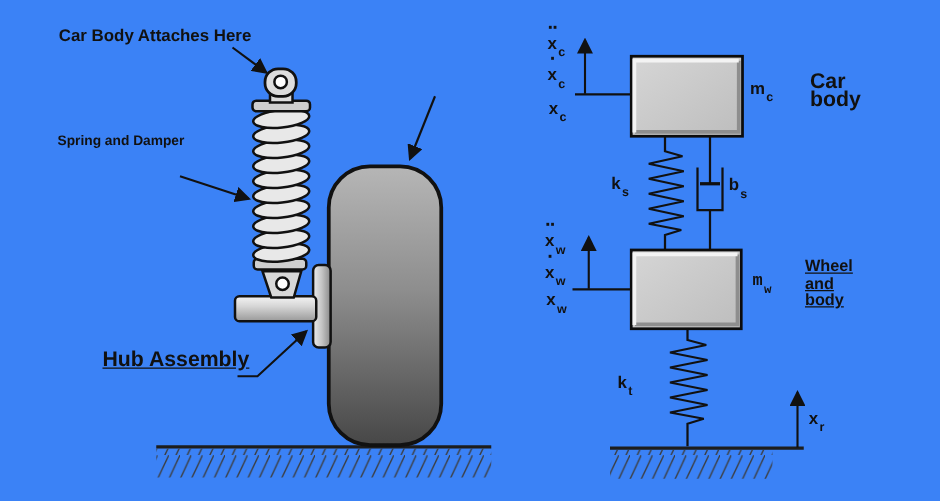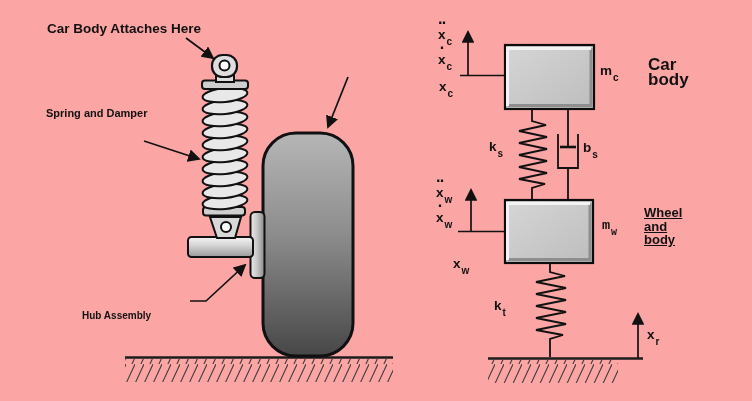--- a/index.html
+++ b/index.html
@@ -1,19 +1,19 @@
 <!DOCTYPE html>
 <html><head>
 <meta charset="utf-8">
 <style>
   html,body{margin:0;padding:0;background:#ffffff;}
   #stage{
     position:relative;
     width:752px;height:401px;
-    background:#fca5a5;
+    background:#3b82f6;
     font-family:"Liberation Sans","DejaVu Sans",sans-serif;
     overflow:hidden;
   }
   #art{position:absolute;left:0;top:0;}
   .lbl{
     position:absolute;
     font-weight:bold;
     font-size:13px;
     color:#111;
     white-space:nowrap;
@@ -160,29 +160,29 @@
       <line x1="471" y1="231" x2="471" y2="190" marker-end="url(#ah)"></line>
       <line x1="638" y1="358" x2="638" y2="314" marker-end="url(#ah)"></line>
     </g>
   </svg>
 
   <div class="lbl" style="left:47px;top:21px;font-size:13.5px;">Car Body Attaches Here</div>
 
   <div class="lbl" style="left:46px;top:106px;font-size:11px;">Spring and Damper</div>
 
 
-  <div class="lbl" style="left:82px;top:308px;font-size:10px;">Hub Assembly</div>
+  <div class="lbl" style="left:82px;top:280px;font-size:17px;text-decoration:underline;">Hub Assembly</div>
 
   <span class="mvar" style="left:438px;top:27px;"><span class="bx">x<span class="acc">··</span></span><sub>c</sub></span>
   <span class="mvar" style="left:438px;top:52px;"><span class="bx">x<span class="acc">·</span></span><sub>c</sub></span>
   <span class="mvar" style="left:439px;top:79px;"><span class="bx">x</span><sub>c</sub></span>
 
   <span class="mvar" style="left:436px;top:185px;"><span class="bx">x<span class="acc">··</span></span><sub>w</sub></span>
   <span class="mvar" style="left:436px;top:210px;"><span class="bx">x<span class="acc">·</span></span><sub>w</sub></span>
-  <span class="mvar" style="left:437px;top:256px;margin-left:16px;"><span class="bx">x</span><sub>w</sub></span>
+  <span class="mvar" style="left:437px;top:232px;"><span class="bx">x</span><sub>w</sub></span>
 
   <span class="mvar sym" style="left:489px;top:139px;"><span class="bx">k</span><sub>s</sub></span>
   <span class="mvar sym" style="left:583px;top:140px;"><span class="bx">b</span><sub>s</sub></span>
   <span class="mvar sym" style="left:494px;top:298px;"><span class="bx">k</span><sub>t</sub></span>
   <span class="mvar sym" style="left:647px;top:327px;"><span class="bx">x</span><sub>r</sub></span>
 
   <span class="mvar sym" style="left:600px;top:63px;"><span class="bx">m</span><sub>c</sub></span>
   <span class="mvar sym" style="left:602px;top:218px;font-family:Liberation Mono, monospace;"><span class="bx">m</span><sub>w</sub></span>
 
   <div class="lbl" style="left:648px;top:57px;font-size:17px;">

